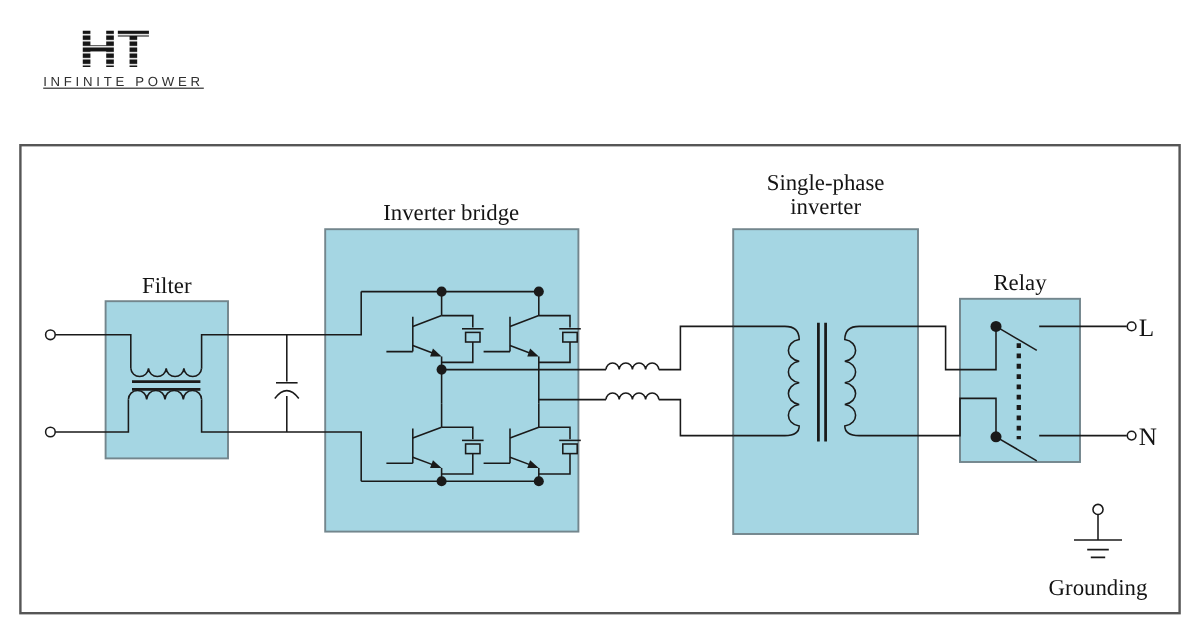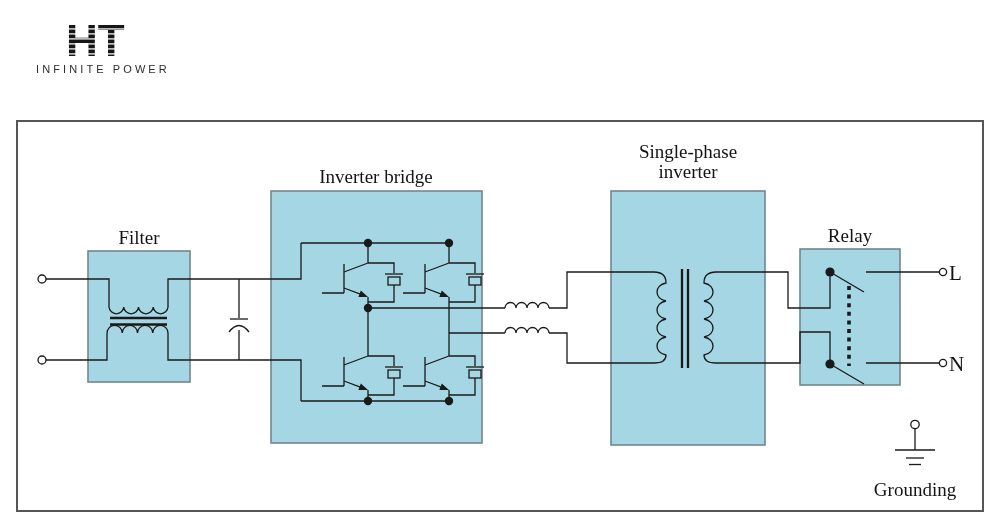--- a/index.html
+++ b/index.html
@@ -9,21 +9,21 @@
   .w2{fill:none;stroke:var(--wire,#1a1a1a);stroke-width:2.3px;}
   .blk{stroke:var(--block-border,#73868d);stroke-width:1.6px;}
   .outer{fill:#ffffff;stroke:var(--outer-border,#565656);stroke-width:2px;}
   .dot{fill:var(--wire,#1a1a1a);stroke:none;}
   .term{fill:#ffffff;stroke:var(--wire,#1a1a1a);stroke-width:1.3px;}
   .arrow{fill:var(--wire,#1a1a1a);stroke:none;}
   .lbl{font-family:"Liberation Serif","DejaVu Serif",serif;font-size:19px;fill:#141414;}
   .lblLN{font-family:"Liberation Serif","DejaVu Serif",serif;font-size:21px;fill:#141414;}
   .dash{fill:none;stroke:var(--wire,#1a1a1a);stroke-width:3.6px;stroke-dasharray:4 4.6;}
   #tagline{position:absolute;left:36px;top:63px;font-family:"Liberation Sans","DejaVu Sans",sans-serif;
-           font-size:11px;letter-spacing:3.1px;color:#2e2e2e;white-space:nowrap;}
+           font-size:11px;letter-spacing:3.1px;color:#2e2e2e;white-space:nowrap;text-decoration:underline;}
 </style>
 </head>
 <body>
 
 <div id="stage">
 
   <svg width="220" height="60" style="left:0;top:0">
     <defs>
       <pattern id="hts" width="8" height="5" patternUnits="userSpaceOnUse">
         <rect width="8" height="5" fill="#161616"></rect>

